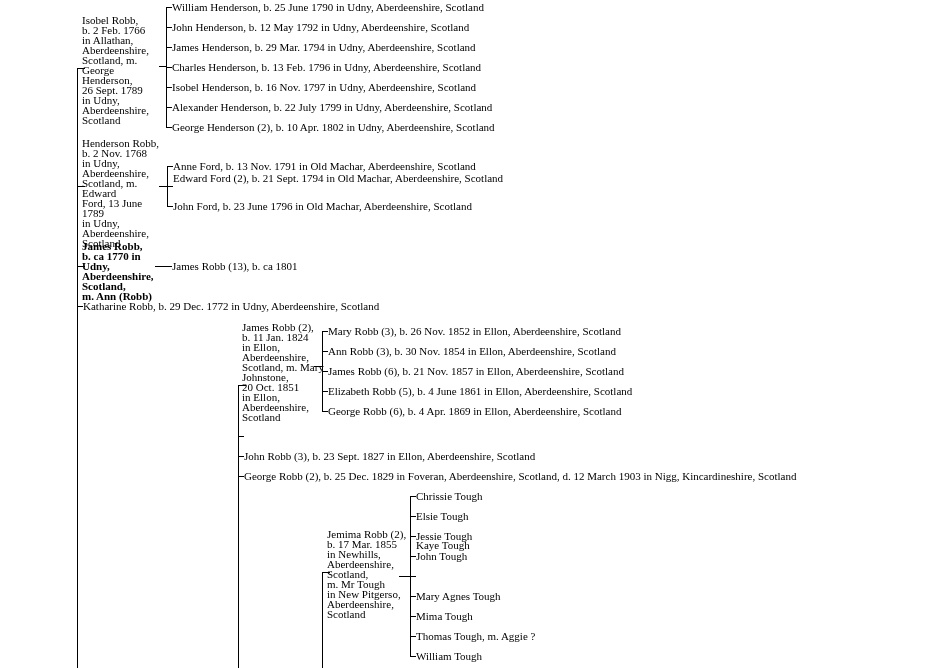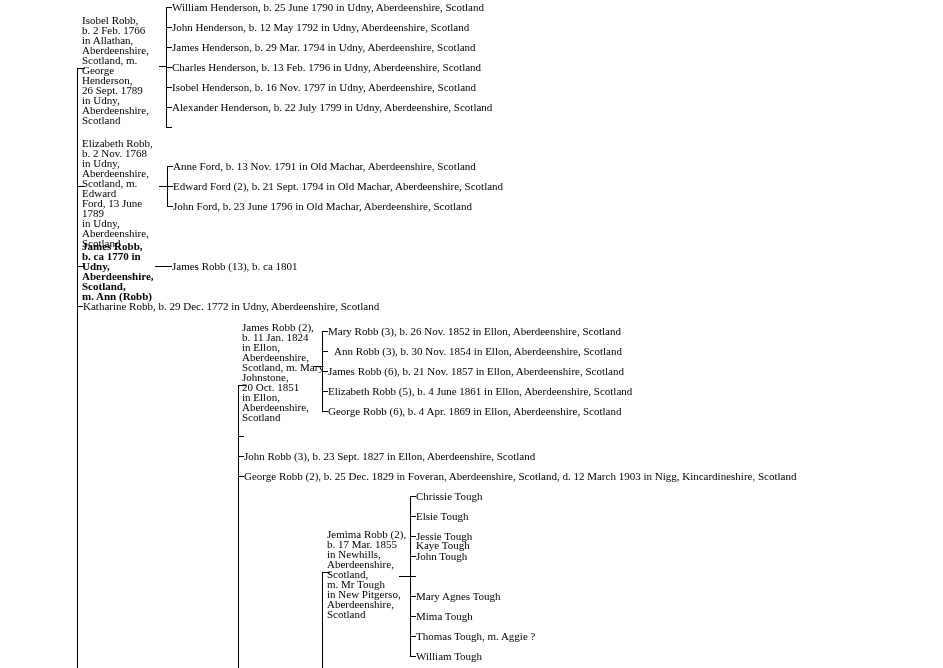--- a/index.html
+++ b/index.html
@@ -89,41 +89,42 @@
   <div class="hline" style="left:166px; top:67px; width:6px;"></div>
   <div class="leaf" style="left:172px; top:62px;">Charles Henderson, b. 13 Feb. 1796 in Udny, Aberdeenshire, Scotland</div>
 
   <div class="hline" style="left:166px; top:87px; width:6px;"></div>
   <div class="leaf" style="left:172px; top:82px;">Isobel Henderson, b. 16 Nov. 1797 in Udny, Aberdeenshire, Scotland</div>
 
   <div class="hline" style="left:166px; top:107px; width:6px;"></div>
   <div class="leaf" style="left:172px; top:102px;">Alexander Henderson, b. 22 July 1799 in Udny, Aberdeenshire, Scotland</div>
 
   <div class="hline" style="left:166px; top:127px; width:6px;"></div>
+  <div class="leaf" style="left:172px; top:122px;">George Henderson (2), b. 10 Apr. 1802 in Udny, Aberdeenshire, Scotland</div>
 
   <div class="hline" style="left:77px; top:186px; width:8px;"></div>
   <div class="person wrapped" style="left:82px; top:138px; width:84px;">
-    <span class="blockline">Elizabeth Robb,</span>
+    <span class="blockline">Henderson Robb,</span>
     <span class="blockline">b. 2 Nov. 1768</span>
     <span class="blockline">in Udny,</span>
     <span class="blockline">Aberdeenshire,</span>
     <span class="blockline">Scotland, m. Edward</span>
     <span class="blockline">Ford, 13 June 1789</span>
     <span class="blockline">in Udny,</span>
     <span class="blockline">Aberdeenshire,</span>
     <span class="blockline">Scotland</span>
   </div>
   <div class="hline" style="left:159px; top:186px; width:9px;"></div>
   <div class="vline" style="left:167px; top:166px; height:40px;"></div>
 
   <div class="hline" style="left:167px; top:166px; width:6px;"></div>
   <div class="leaf" style="left:173px; top:161px;">Anne Ford, b. 13 Nov. 1791 in Old Machar, Aberdeenshire, Scotland</div>
 
   <div class="hline" style="left:167px; top:186px; width:6px;"></div>
-  <div class="leaf" style="left:173px; top:181px;">Edward Ford (2), b. 21 Sept. 1794 in Old Machar, Aberdeenshire, Scotland</div>
+  <div class="leaf" style="left:173px; top:173px;">Edward Ford (2), b. 21 Sept. 1794 in Old Machar, Aberdeenshire, Scotland</div>
 
   <div class="hline" style="left:167px; top:206px; width:6px;"></div>
   <div class="leaf" style="left:173px; top:201px;">John Ford, b. 23 June 1796 in Old Machar, Aberdeenshire, Scotland</div>
 
   <div class="hline" style="left:77px; top:266px; width:8px;"></div>
   <div class="person wrapped" style="left:82px; top:241px; width:84px;font-weight:bold;">
     <span class="blockline">James Robb,</span>
     <span class="blockline">b. ca 1770 in Udny,</span>
     <span class="blockline">Aberdeenshire,</span>
     <span class="blockline">Scotland,</span>
@@ -150,21 +151,21 @@
     <span class="blockline">Aberdeenshire,</span>
     <span class="blockline">Scotland</span>
   </div>
   <div class="hline" style="left:314px; top:366px; width:9px;"></div>
   <div class="vline" style="left:322px; top:331px; height:80px;"></div>
 
   <div class="hline" style="left:322px; top:331px; width:6px;"></div>
   <div class="leaf" style="left:328px; top:326px;">Mary Robb (3), b. 26 Nov. 1852 in Ellon, Aberdeenshire, Scotland</div>
 
   <div class="hline" style="left:322px; top:351px; width:6px;"></div>
-  <div class="leaf" style="left:328px; top:346px;margin-left:6px;">Ann Robb (3), b. 30 Nov. 1854 in Ellon, Aberdeenshire, Scotland</div>
+  <div class="leaf" style="left:328px; top:346px;">Ann Robb (3), b. 30 Nov. 1854 in Ellon, Aberdeenshire, Scotland</div>
 
   <div class="hline" style="left:322px; top:371px; width:6px;"></div>
   <div class="leaf" style="left:328px; top:366px;">James Robb (6), b. 21 Nov. 1857 in Ellon, Aberdeenshire, Scotland</div>
 
   <div class="hline" style="left:322px; top:391px; width:6px;"></div>
   <div class="leaf" style="left:328px; top:386px;">Elizabeth Robb (5), b. 4 June 1861 in Ellon, Aberdeenshire, Scotland</div>
 
   <div class="hline" style="left:322px; top:411px; width:6px;"></div>
   <div class="leaf" style="left:328px; top:406px;">George Robb (6), b. 4 Apr. 1869 in Ellon, Aberdeenshire, Scotland</div>
 

